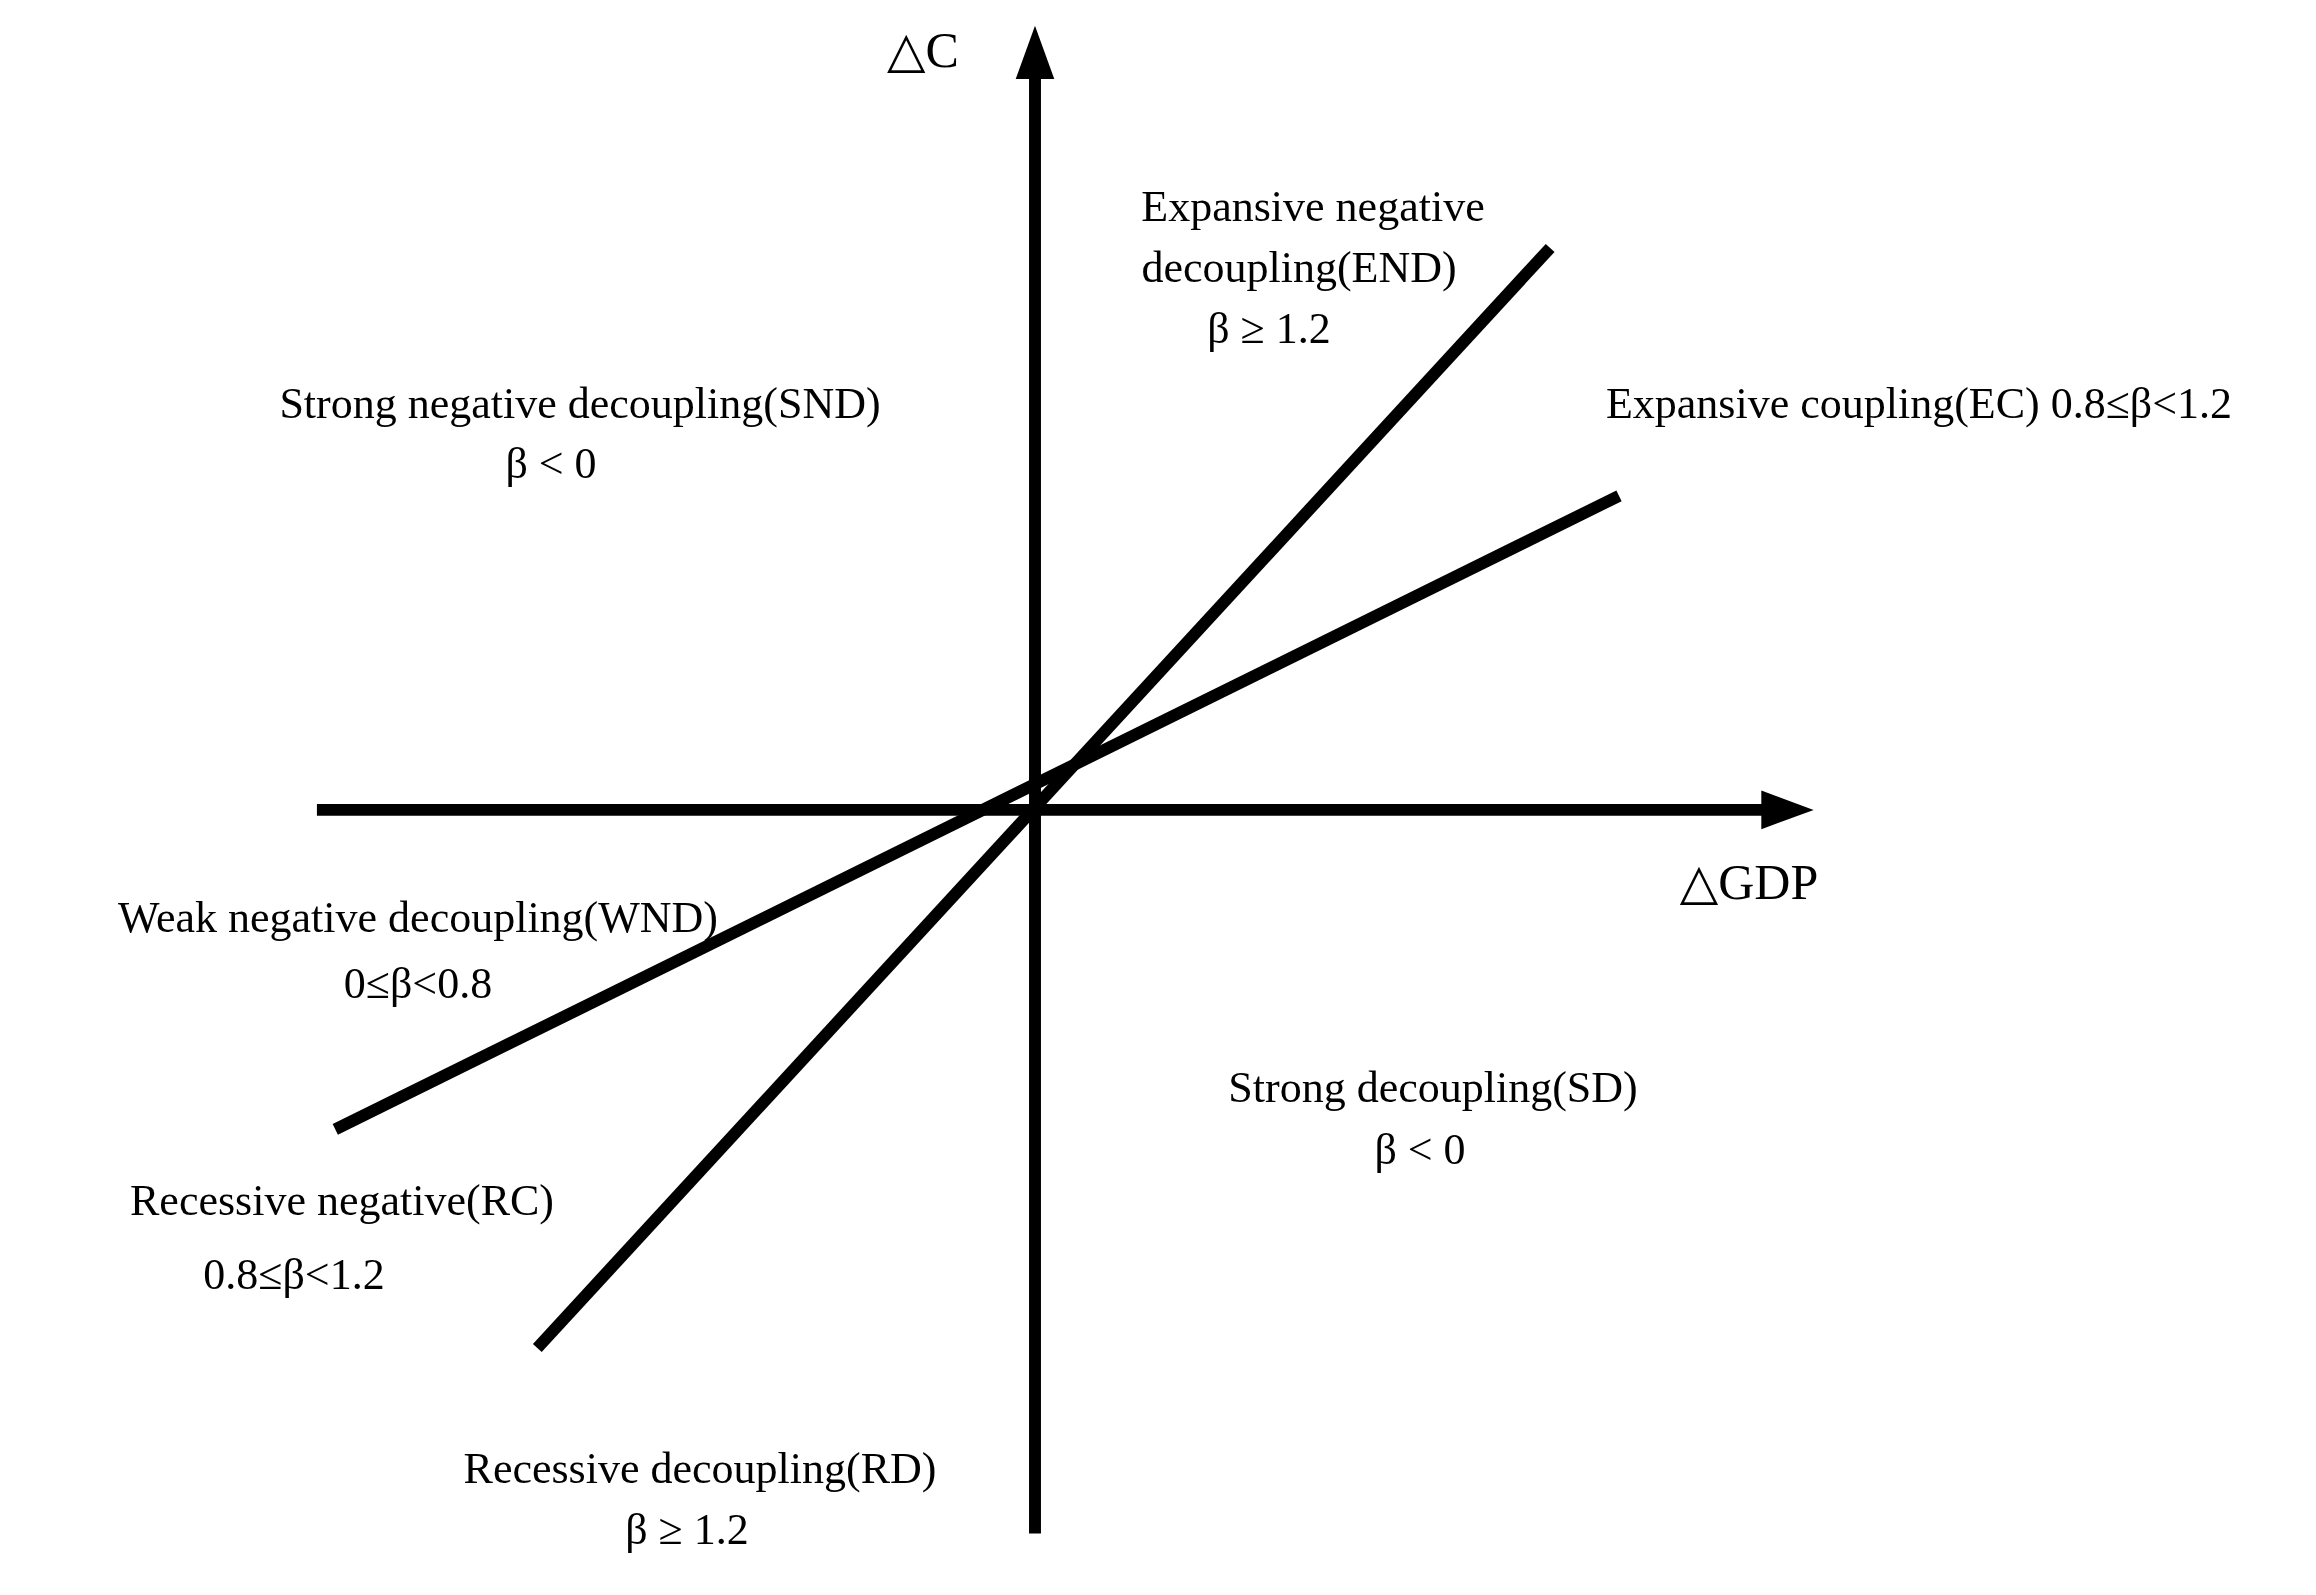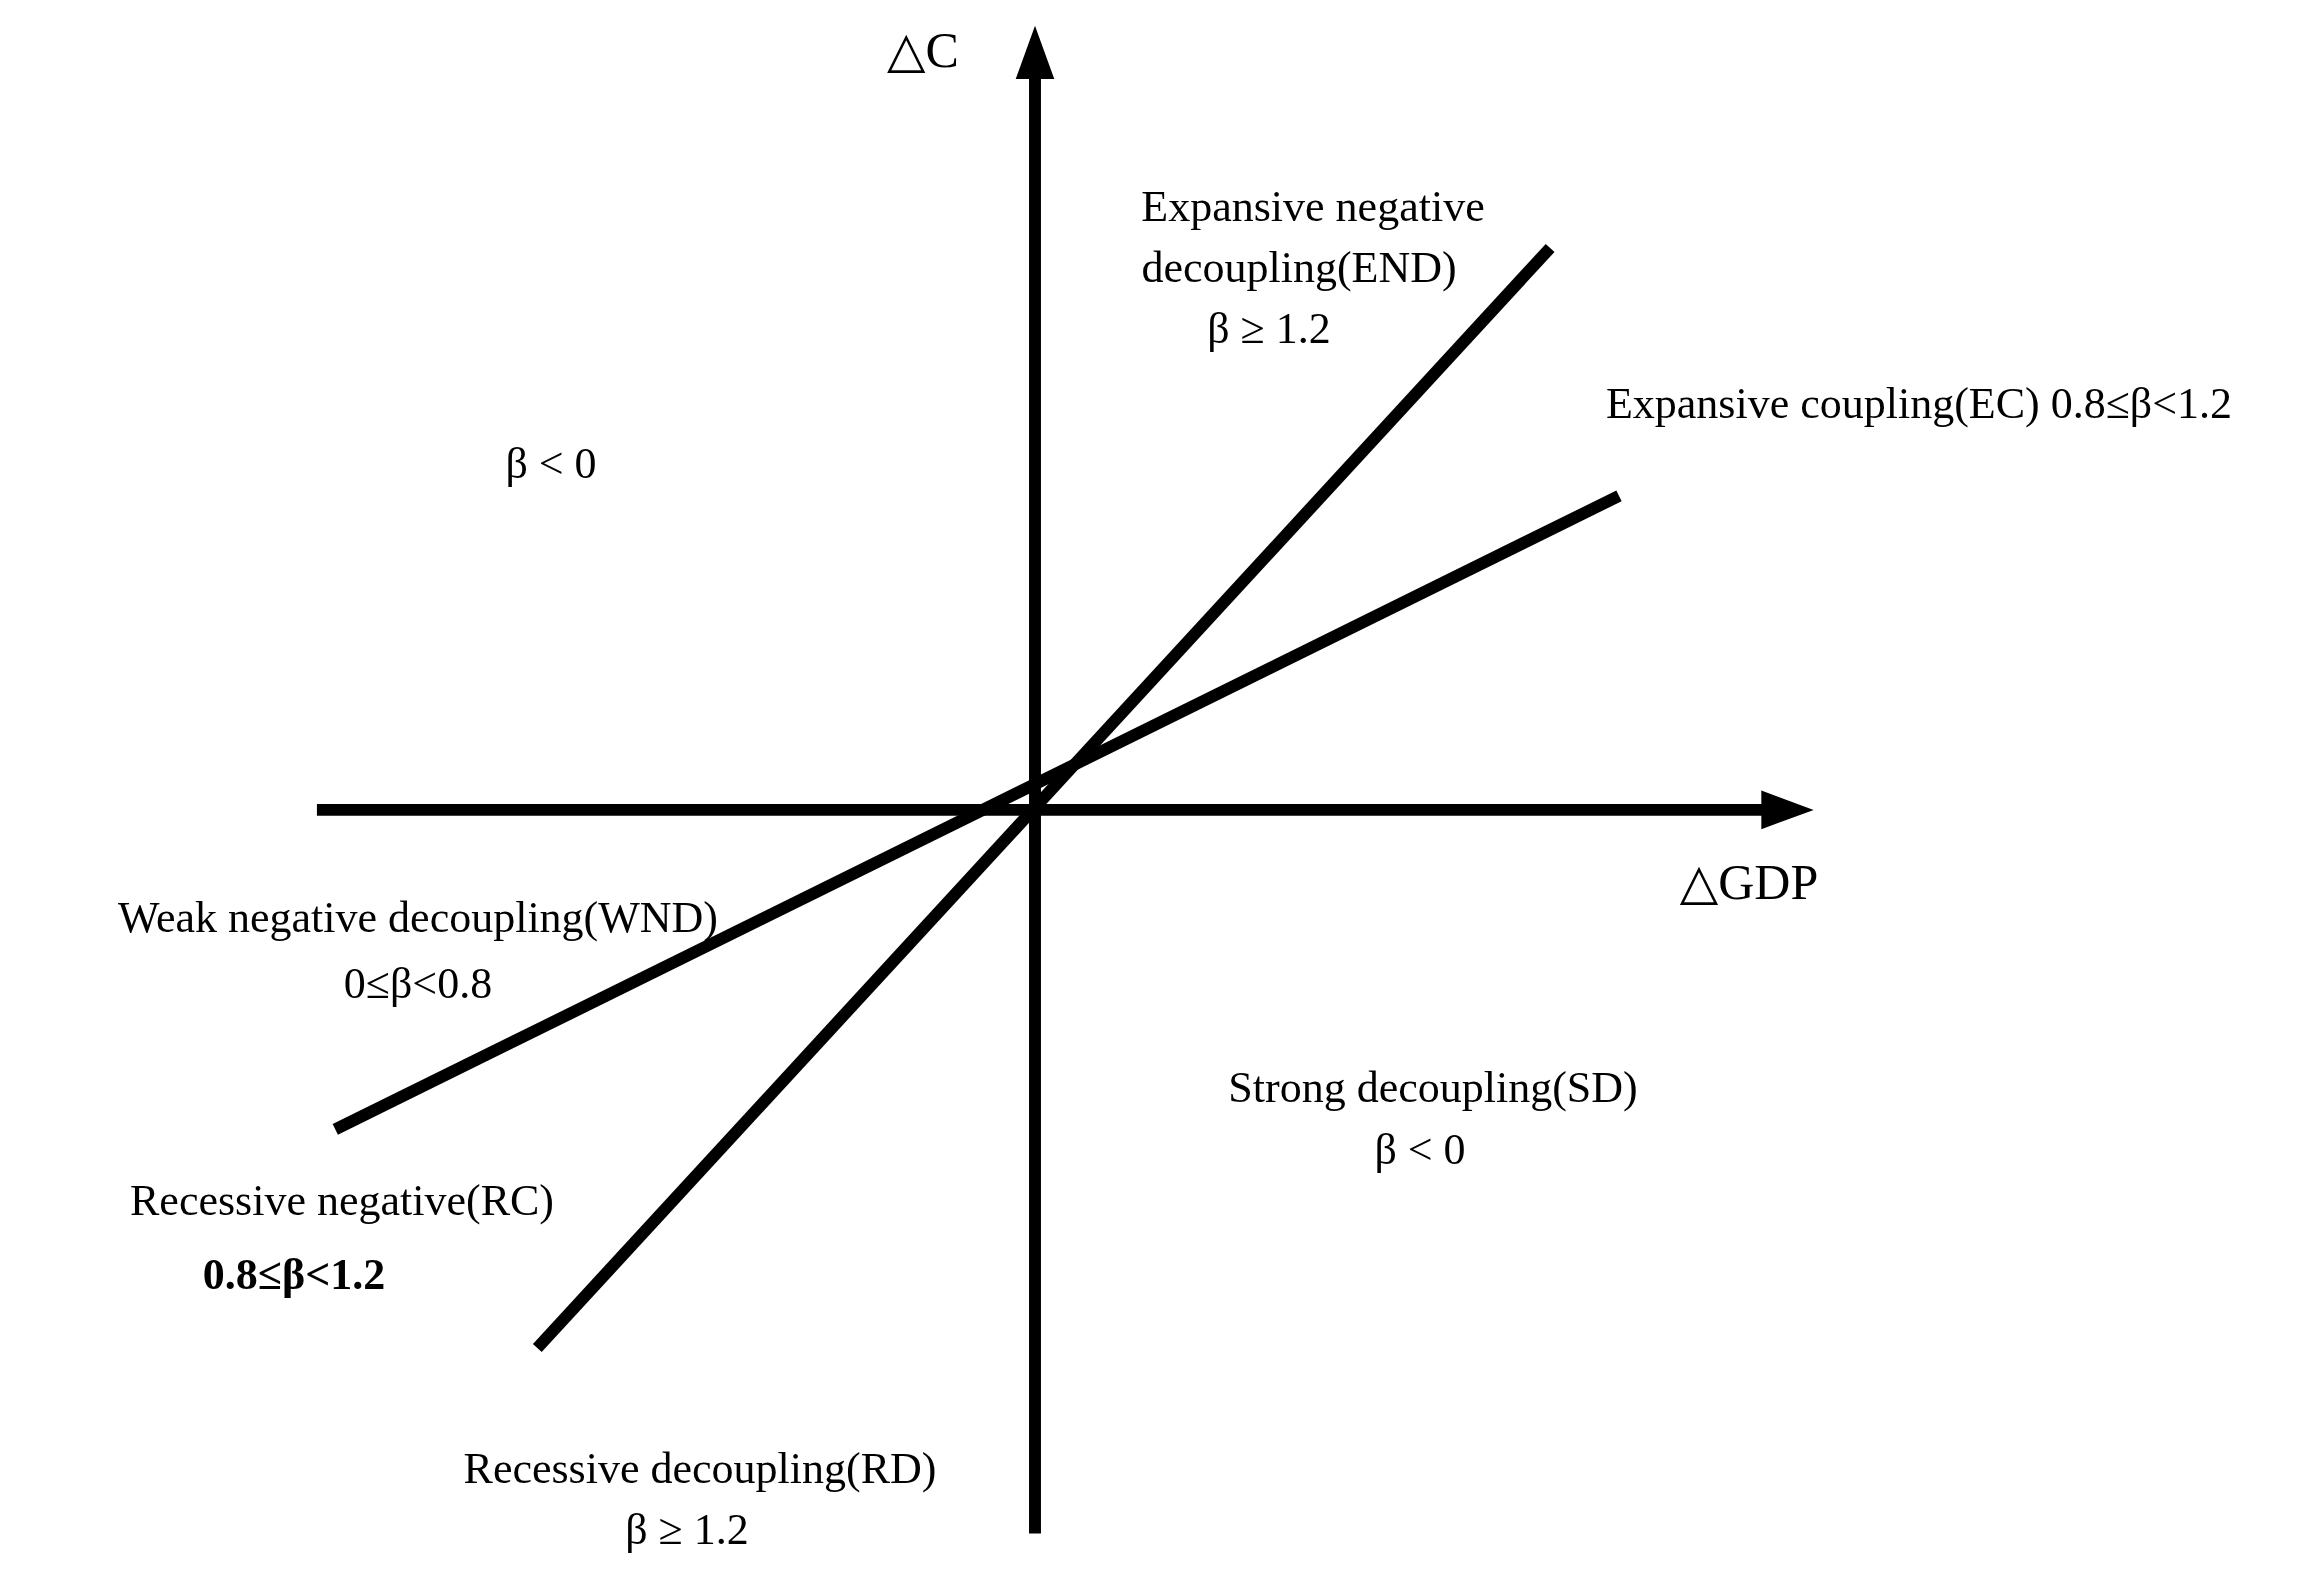--- a/index.html
+++ b/index.html
@@ -51,29 +51,30 @@
 
   <div class="lbl axis-lbl" style="left:923px; top:51px;">△C</div>
   <div class="lbl axis-lbl" style="left:1749px; top:883px;">△GDP</div>
 
   <div class="lbl" style="left:1313px; top:207px;">Expansive negative</div>
   <div class="lbl" style="left:1299px; top:268px;">decoupling(END)</div>
   <div class="lbl" style="left:1269px; top:329px;">β ≥ 1.2</div>
 
   <div class="lbl" style="left:1919px; top:404px;">Expansive coupling(EC) 0.8≤β&lt;1.2</div>
 
+  <div class="lbl" style="left:580px; top:404px;">Strong negative decoupling(SND)</div>
   <div class="lbl" style="left:551px; top:464px;">β &lt; 0</div>
 
 
   <div class="lbl" style="left:418px; top:918px;">Weak negative decoupling(WND)</div>
   <div class="lbl" style="left:418px; top:984px;">0≤β&lt;0.8</div>
 
   <div class="lbl" style="left:1433px; top:1088px;">Strong decoupling(SD)</div>
   <div class="lbl" style="left:1420px; top:1150px;">β &lt; 0</div>
 
   <div class="lbl" style="left:342px; top:1201px;">Recessive negative(RC)</div>
-  <div class="lbl" style="left:294px; top:1275px;font-weight:bold;">0.8≤β&lt;1.2</div>
+  <div class="lbl" style="left:294px; top:1275px;">0.8≤β&lt;1.2</div>
 
   <div class="lbl" style="left:700px; top:1469px;">Recessive decoupling(RD)</div>
   <div class="lbl" style="left:687px; top:1530px;">β ≥ 1.2</div>
 
 </div>
 
 
 </body></html>

